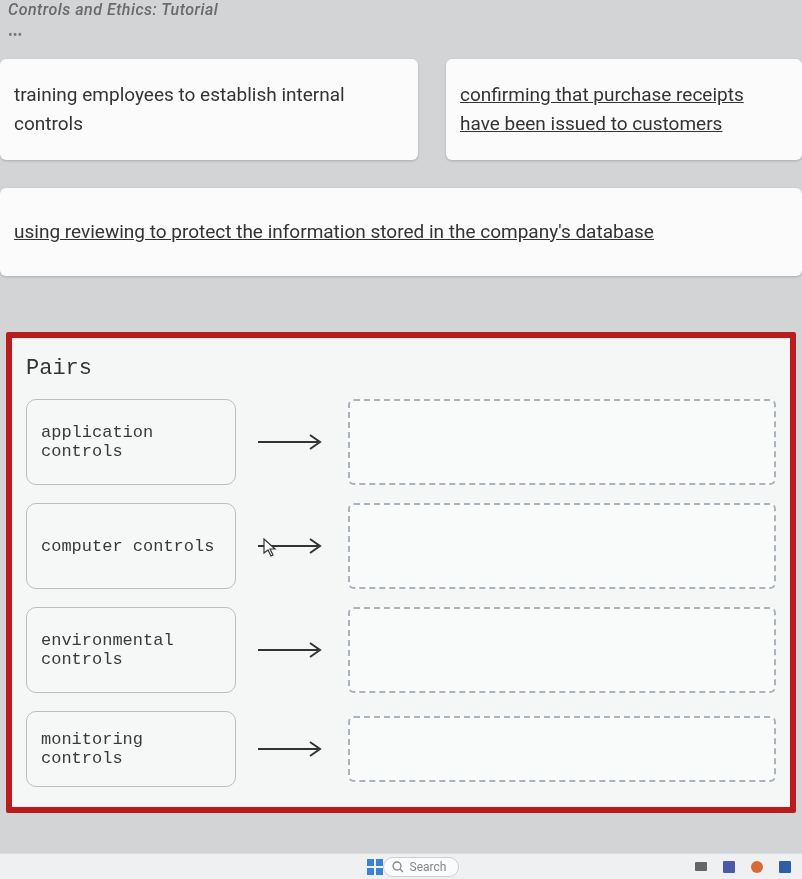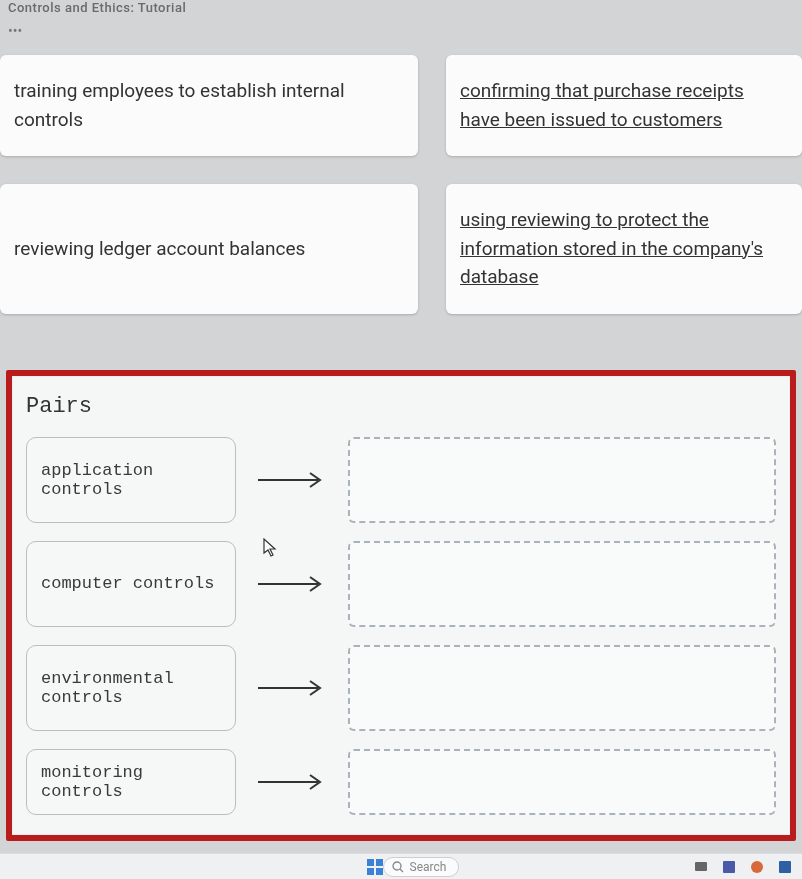--- a/index.html
+++ b/index.html
@@ -10,24 +10,25 @@
     body {
       font-family: -apple-system, BlinkMacSystemFont, "Segoe UI", Roboto, Arial, sans-serif;
       background: #d2d4d5;
       width: 802px;
       height: 879px;
       overflow: hidden;
       position: relative;
     }
     .page-header {
       color: #6a6a6a;
-      font-size: 13px;
+      font-size: 16px;
       padding: 0 8px 4px 8px;
       font-weight: 500;
       letter-spacing: 0.5px;
+      font-style: italic;
     }
     .dots {
       padding: 4px 8px 8px 8px;
       color: #777;
       font-size: 14px;
     }
     .draggable-area {
       padding: 8px 0 8px 0;
       background: #d2d4d5;
     }
@@ -105,21 +106,21 @@
       flex: 1 1 auto;
       height: 86px;
       border: 2px dashed #aab3bb;
       border-radius: 6px;
       background: #f9fafa;
     }
     .drop-target.compact {
       height: 66px;
     }
     .pair-label.compact {
-      height: 66px;
+      height: 76px;
     }
     .cursor-pointer {
       position: absolute;
       left: 263px;
       top: 538px;
       width: 16px;
       height: 20px;
       pointer-events: none;
     }
     .taskbar {
@@ -170,21 +171,20 @@
 
 <div class="page-header">Controls and Ethics: Tutorial</div>
 <div class="dots">•••</div>
 
 <div class="draggable-area">
   <div class="drag-row">
     <div class="drag-card left">training employees to establish internal controls</div>
     <div class="drag-card right">confirming that purchase receipts have been issued to customers</div>
   </div>
   <div class="drag-row">
-    <div class="drag-card left">reviewing ledger account balances</div>
     <div class="drag-card right">using reviewing to protect the information stored in the company's database</div>
   </div>
 </div>
 
 <div class="pairs-panel">
   <div class="pairs-title">Pairs</div>
 
   <div class="pair-row">
     <div class="pair-label">application controls</div>
     <div class="arrow-col">

